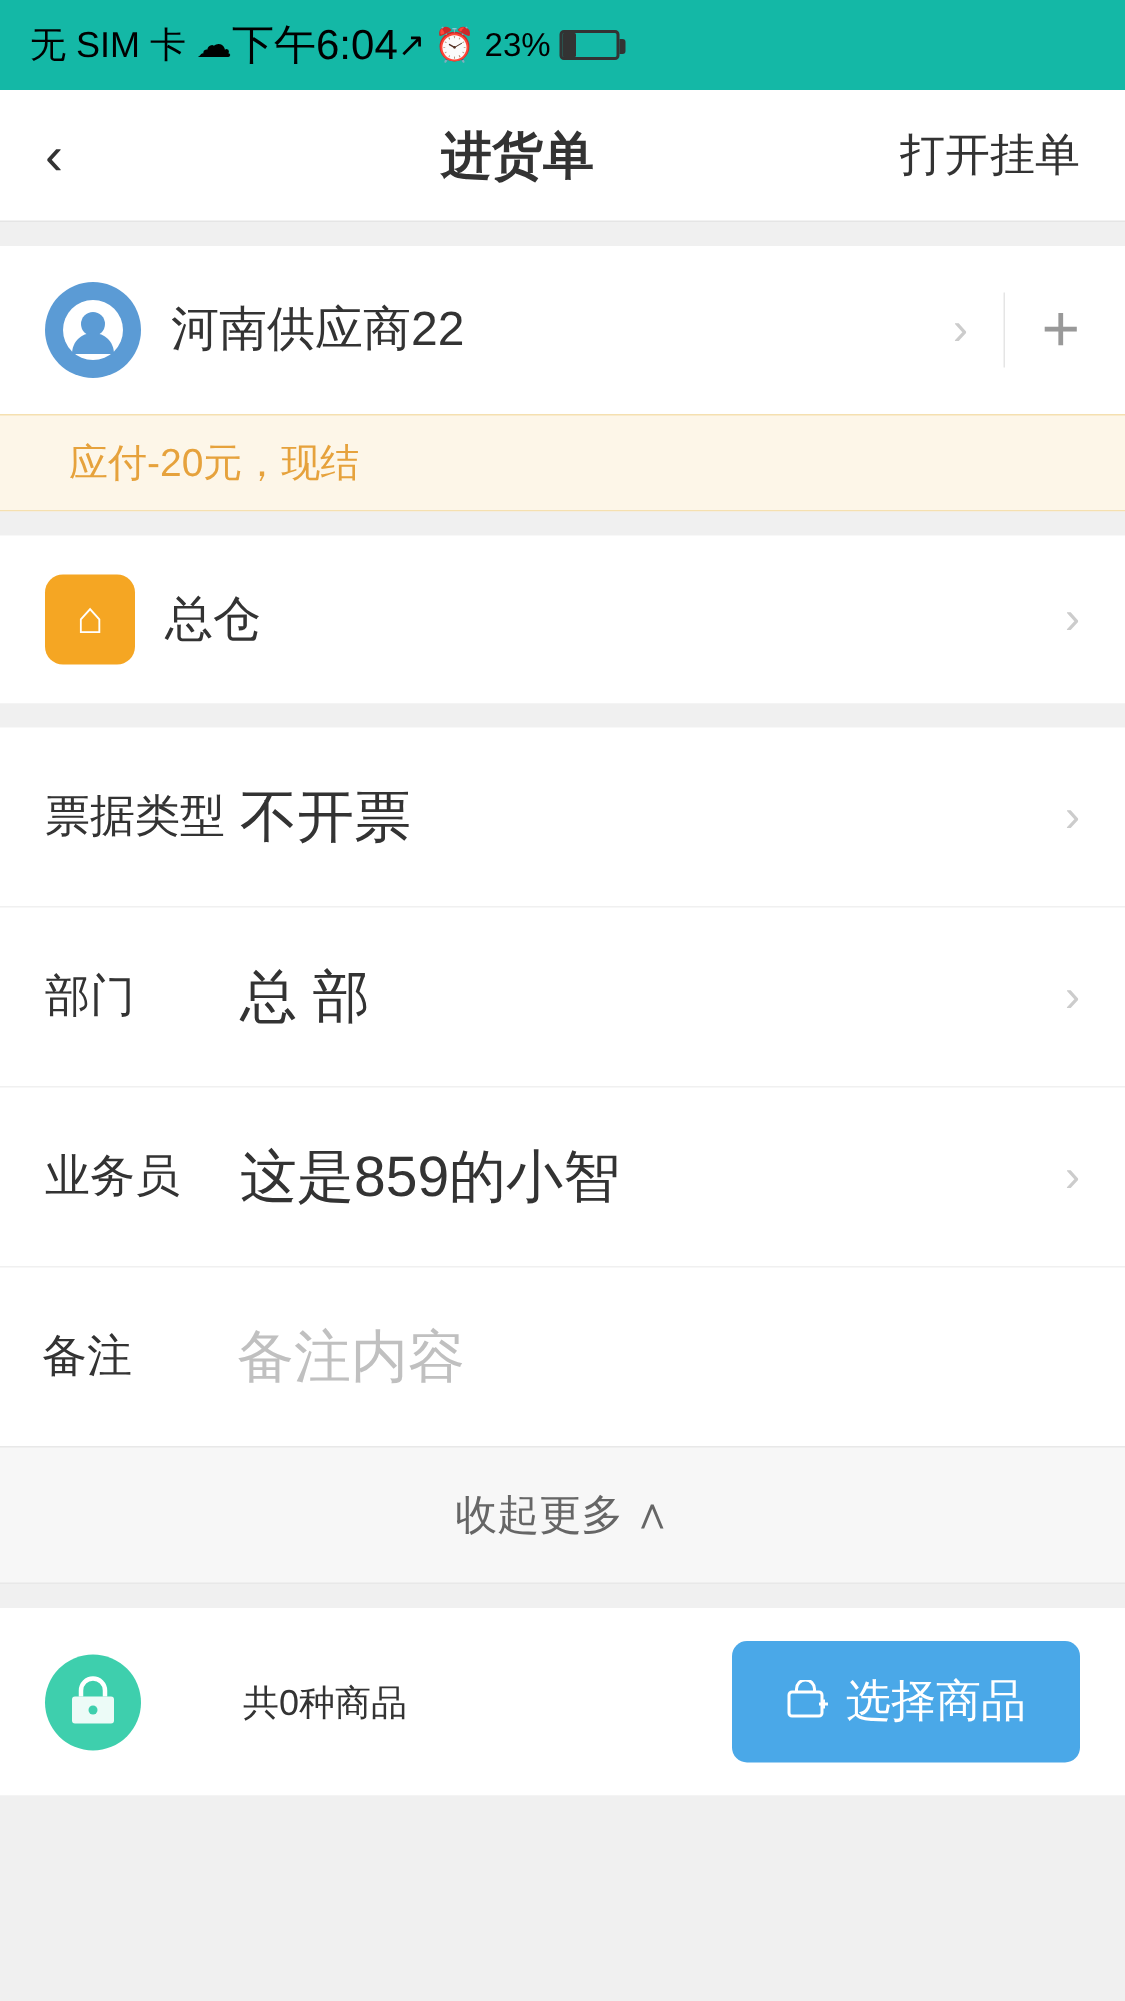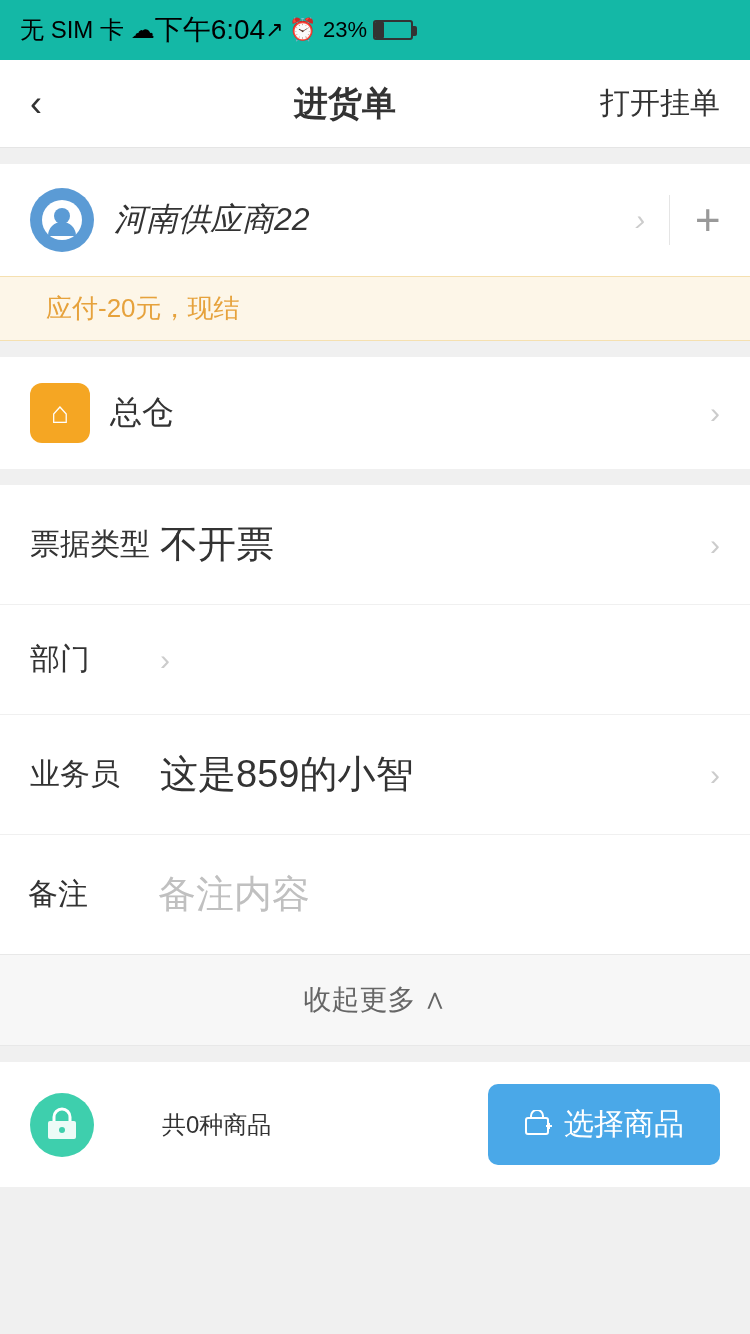--- a/index.html
+++ b/index.html
@@ -66,21 +66,20 @@
       background: #fff;
       width: 750px;
     }
 
     
     .supplier-row {
       display: flex;
       align-items: center;
       padding: 24px 30px;
       border-bottom: none;
-      font-style: italic;
     }
     .supplier-avatar {
       width: 64px;
       height: 64px;
       border-radius: 50%;
       background: #5b9bd5;
       display: flex;
       align-items: center;
       justify-content: center;
       margin-right: 20px;
@@ -298,20 +297,21 @@
 <div class="section-gap"></div>
 
 <div class="form-section">
   <div class="form-row">
     <span class="form-label">票据类型</span>
     <span class="form-value">不开票</span>
     <span class="chevron-right">›</span>
   </div>
   <div class="form-row">
     <span class="form-label">部门</span>
+    <span class="form-value">总 部</span>
     <span class="chevron-right">›</span>
   </div>
   <div class="form-row">
     <span class="form-label">业务员</span>
     <span class="form-value">这是859的小智</span>
     <span class="chevron-right">›</span>
   </div>
   <div class="form-row">
     <span class="form-label">备注</span>
     <span class="form-value form-placeholder">备注内容</span>

